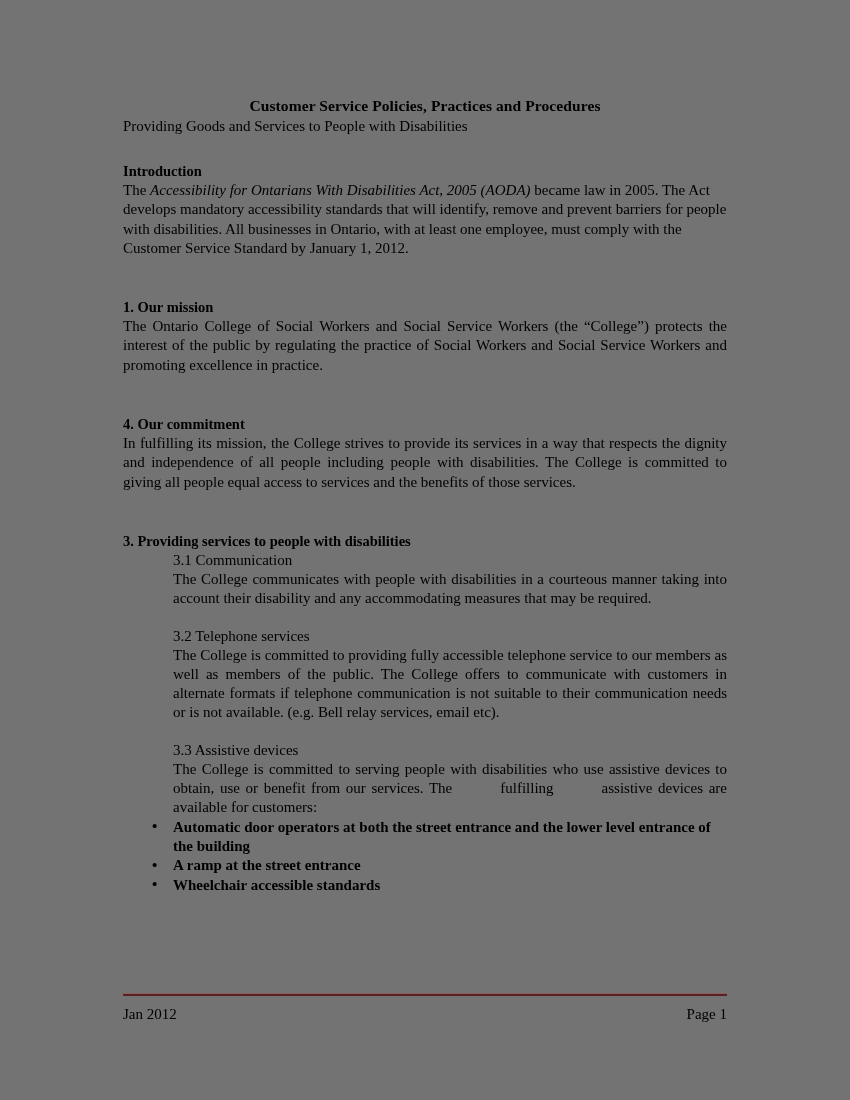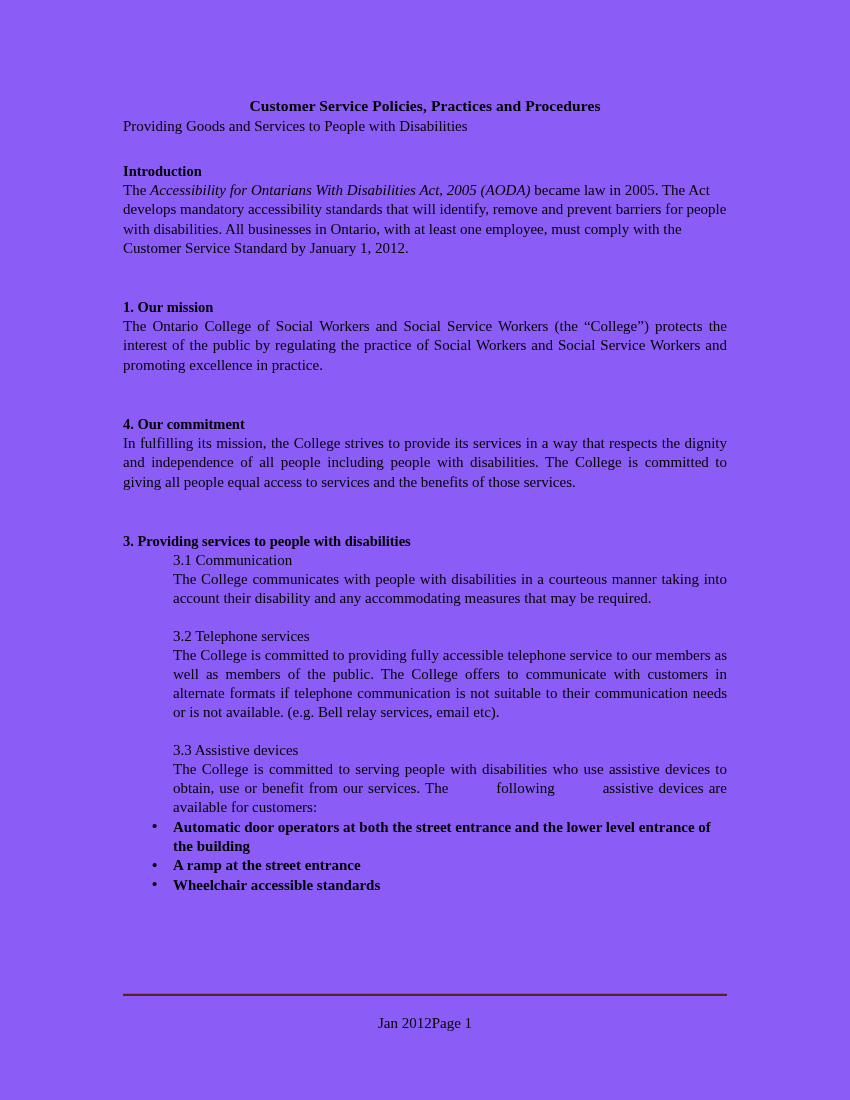--- a/index.html
+++ b/index.html
@@ -4,21 +4,21 @@
 <style>
   html, body {
     margin: 0;
     padding: 0;
     background: #ffffff;
   }
   .page {
     position: relative;
     width: 850px;
     height: 1100px;
-    background: #8b5cf6;
+    background: #737373;
     font-family: "Liberation Serif", "DejaVu Serif", serif;
     color: #000000;
     box-sizing: border-box;
     overflow: hidden;
   }
   .content {
     position: absolute;
     left: 123px;
     top: 96px;
     width: 604px;
@@ -113,23 +113,23 @@
   }
   .footer-rule {
     width: 100%;
     height: 3px;
     background: #5A2122;
     border-top: 1px solid #8a5f5f;
     box-sizing: border-box;
   }
   .footer-row {
     display: flex;
-    justify-content: center;
+    justify-content: space-between;
     align-items: baseline;
-    margin-top: 18px;
+    margin-top: 9px;
     font-size: 15px;
     line-height: 19px;
   }
 </style>
 </head>
 <body>
 
 <div class="page">
 
   <div class="content">
@@ -165,21 +165,21 @@
 
     <div class="indent">
       <div class="sub-heading">3.2 Telephone services</div>
       <p class="para">The College is committed to providing fully accessible telephone service to our members as well as members of the public. The College offers to communicate with customers in alternate formats if telephone communication is not suitable to their communication needs or is not available. (e.g. Bell relay services, email etc).</p>
     </div>
 
     <div class="gap-sub"></div>
 
     <div class="indent">
       <div class="sub-heading">3.3 Assistive devices</div>
-      <p class="para"><span>The College is committed to serving people with disabilities who use assistive devices to obtain, use or benefit from our services.  The</span><span class="wide-gap"></span><span>following</span><span class="wide-gap"></span><span>assistive</span> <span>devices are available for customers:</span></p>
+      <p class="para"><span>The College is committed to serving people with disabilities who use assistive devices to obtain, use or benefit from our services.  The</span><span class="wide-gap"></span><span>fulfilling</span><span class="wide-gap"></span><span>assistive</span> <span>devices are available for customers:</span></p>
     </div>
 
     <ul class="bullets">
       <li>Automatic door operators at both the street entrance and the lower level entrance of the building</li>
       <li>A ramp at the street entrance</li>
       <li>Wheelchair accessible standards</li>
     </ul>
 
   </div>
 

